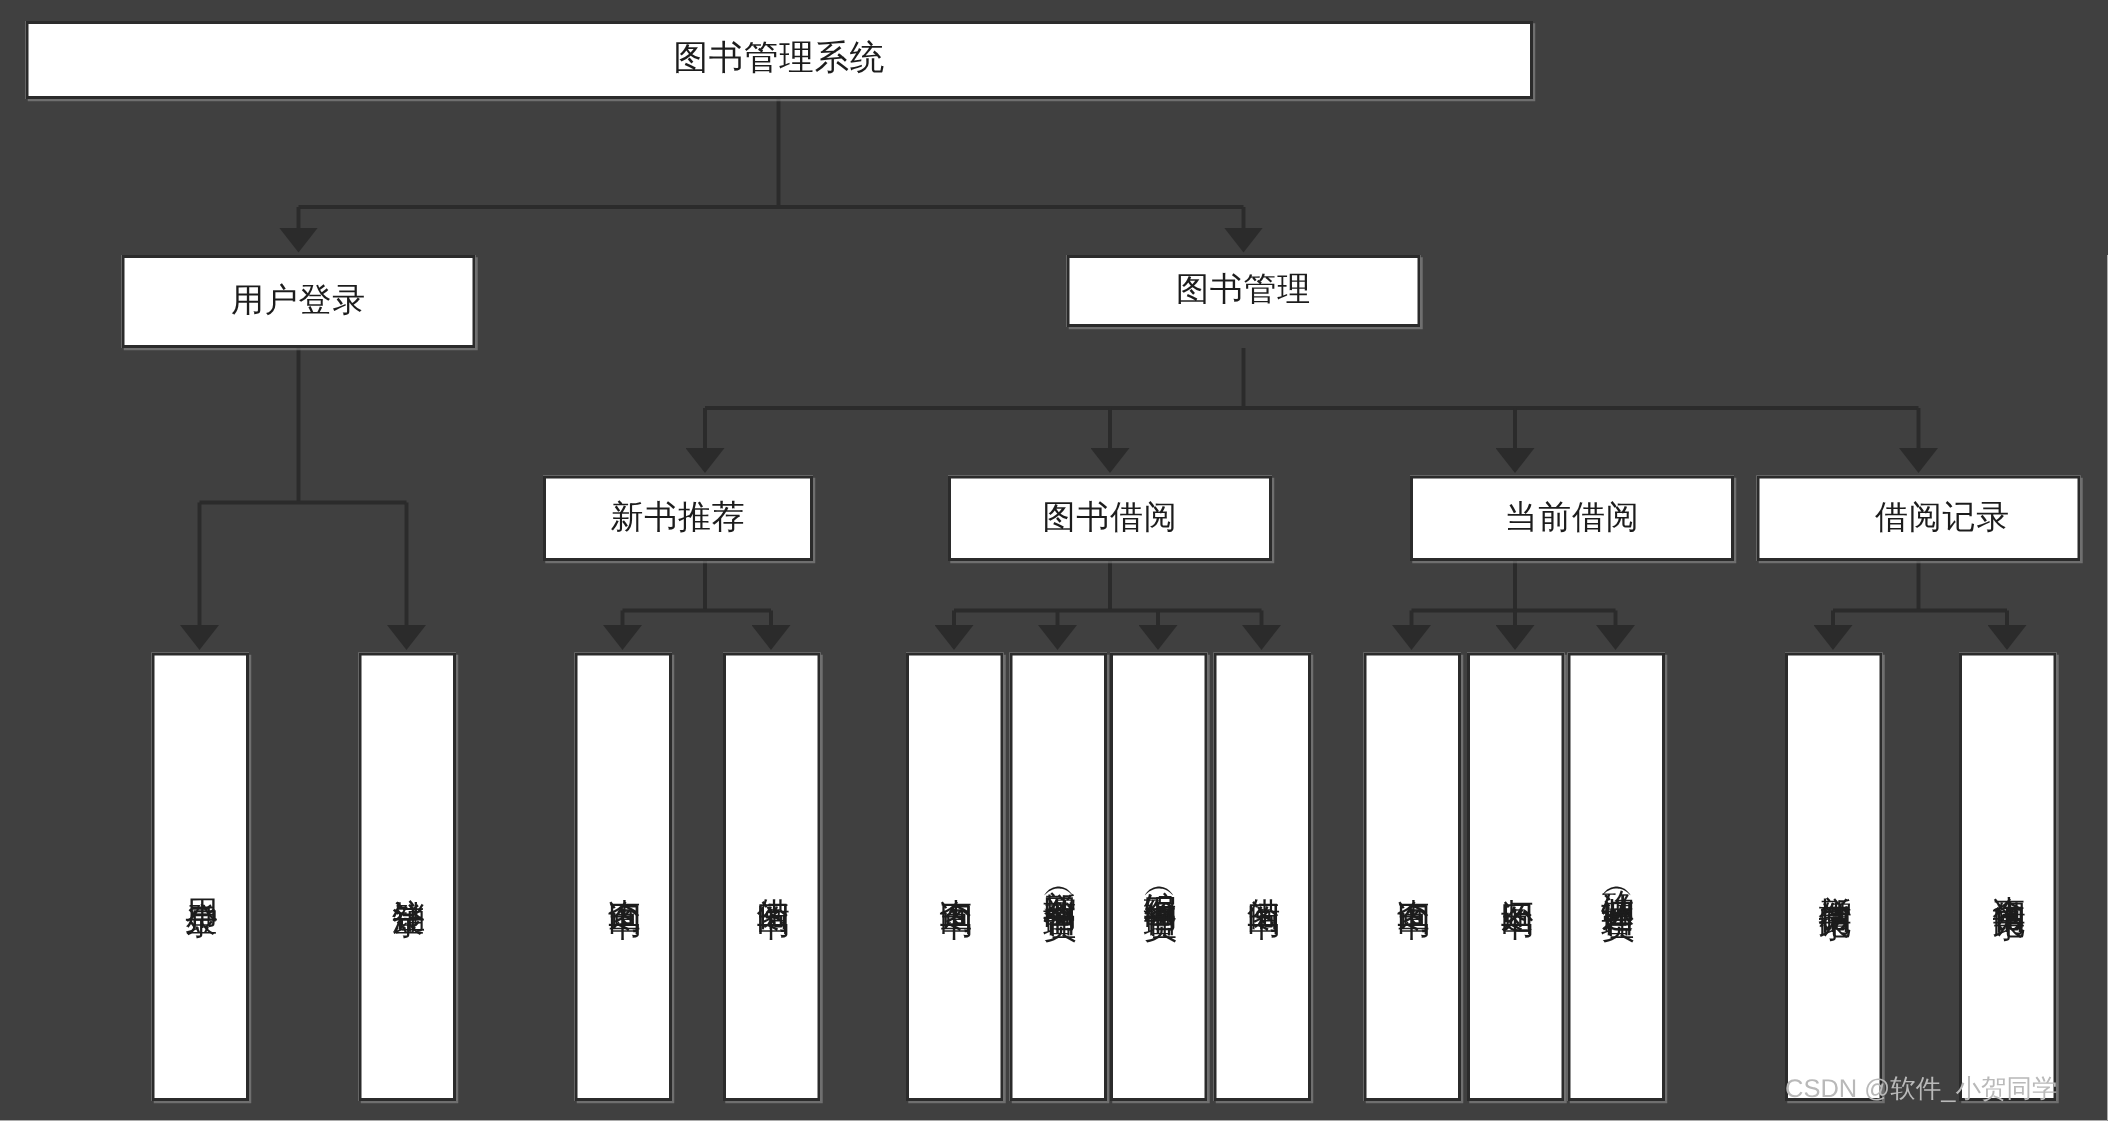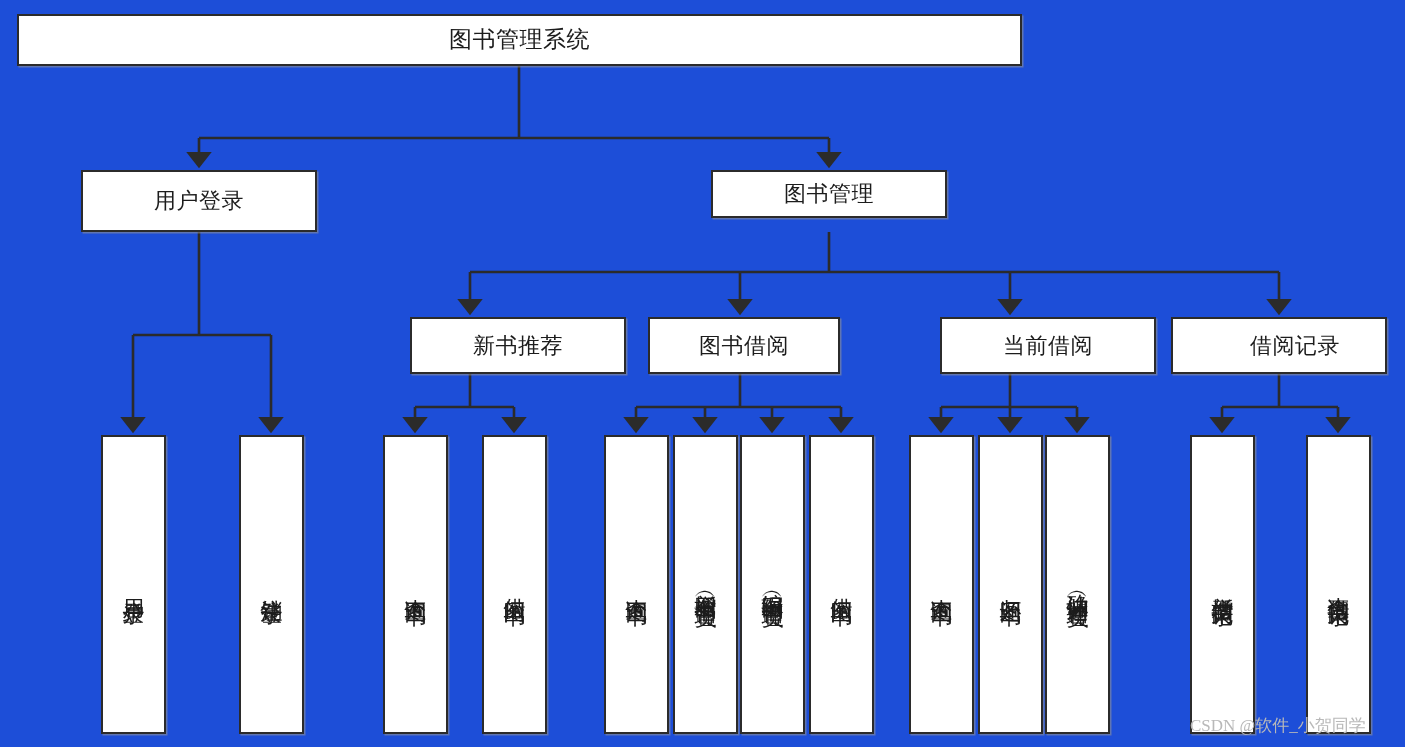--- a/index.html
+++ b/index.html
@@ -4,21 +4,21 @@
 <style>
   html, body {
     margin: 0;
     padding: 0;
     background: #ffffff;
   }
   #diagram-root {
     position: relative;
     width: 1405px;
     height: 747px;
-    background: #1d4ed8;
+    background: #404040;
     font-family: "DejaVu Sans", "Liberation Sans", sans-serif;
     overflow: hidden;
   }
   #edge-layer {
     position: absolute;
     left: 0;
     top: 0;
     width: 1405px;
     height: 747px;
   }
@@ -58,21 +58,21 @@
     letter-spacing: 2px;
     line-height: 1;
     max-height: 278px;
   }
   .watermark {
     position: absolute;
     left: 1190px;
     top: 714px;
     font-size: 17px;
     color: #b9b9b9;
-    font-family: Liberation Serif, serif;
+    font-family: Liberation Sans, sans-serif;
     white-space: nowrap;
     pointer-events: none;
   }
 </style>
 </head>
 <body>
 
 <div id="diagram-root">
 
   <svg id="edge-layer" viewBox="0 0 1405 747" width="1405" height="747" xmlns="http://www.w3.org/2000/svg">
@@ -130,24 +130,24 @@
     <span class="node-label">图书管理系统</span>
   </div>
 
   <div class="node horiz" style="left:81px; top:170px; width:236px; height:62px;">
     <span class="node-label">用户登录</span>
   </div>
   <div class="node horiz" style="left:711px; top:170px; width:236px; height:48px;">
     <span class="node-label">图书管理</span>
   </div>
 
-  <div class="node horiz" style="left:362px; top:317px; width:216px; height:57px;margin-left:48px;">
+  <div class="node horiz" style="left:362px; top:317px; width:180px; height:57px;">
     <span class="node-label">新书推荐</span>
   </div>
-  <div class="node horiz" style="left:632px; top:317px; width:192px; height:57px;margin-left:16px;">
+  <div class="node horiz" style="left:632px; top:317px; width:216px; height:57px;">
     <span class="node-label">图书借阅</span>
   </div>
   <div class="node horiz" style="left:940px; top:317px; width:216px; height:57px;">
     <span class="node-label">当前借阅</span>
   </div>
   <div class="node horiz" style="left:1171px; top:317px; width:216px; height:57px;padding-left:32px;">
     <span class="node-label">借阅记录</span>
   </div>
 
   <div class="node vert" style="left:101px; top:435px; width:65px; height:299px;">

